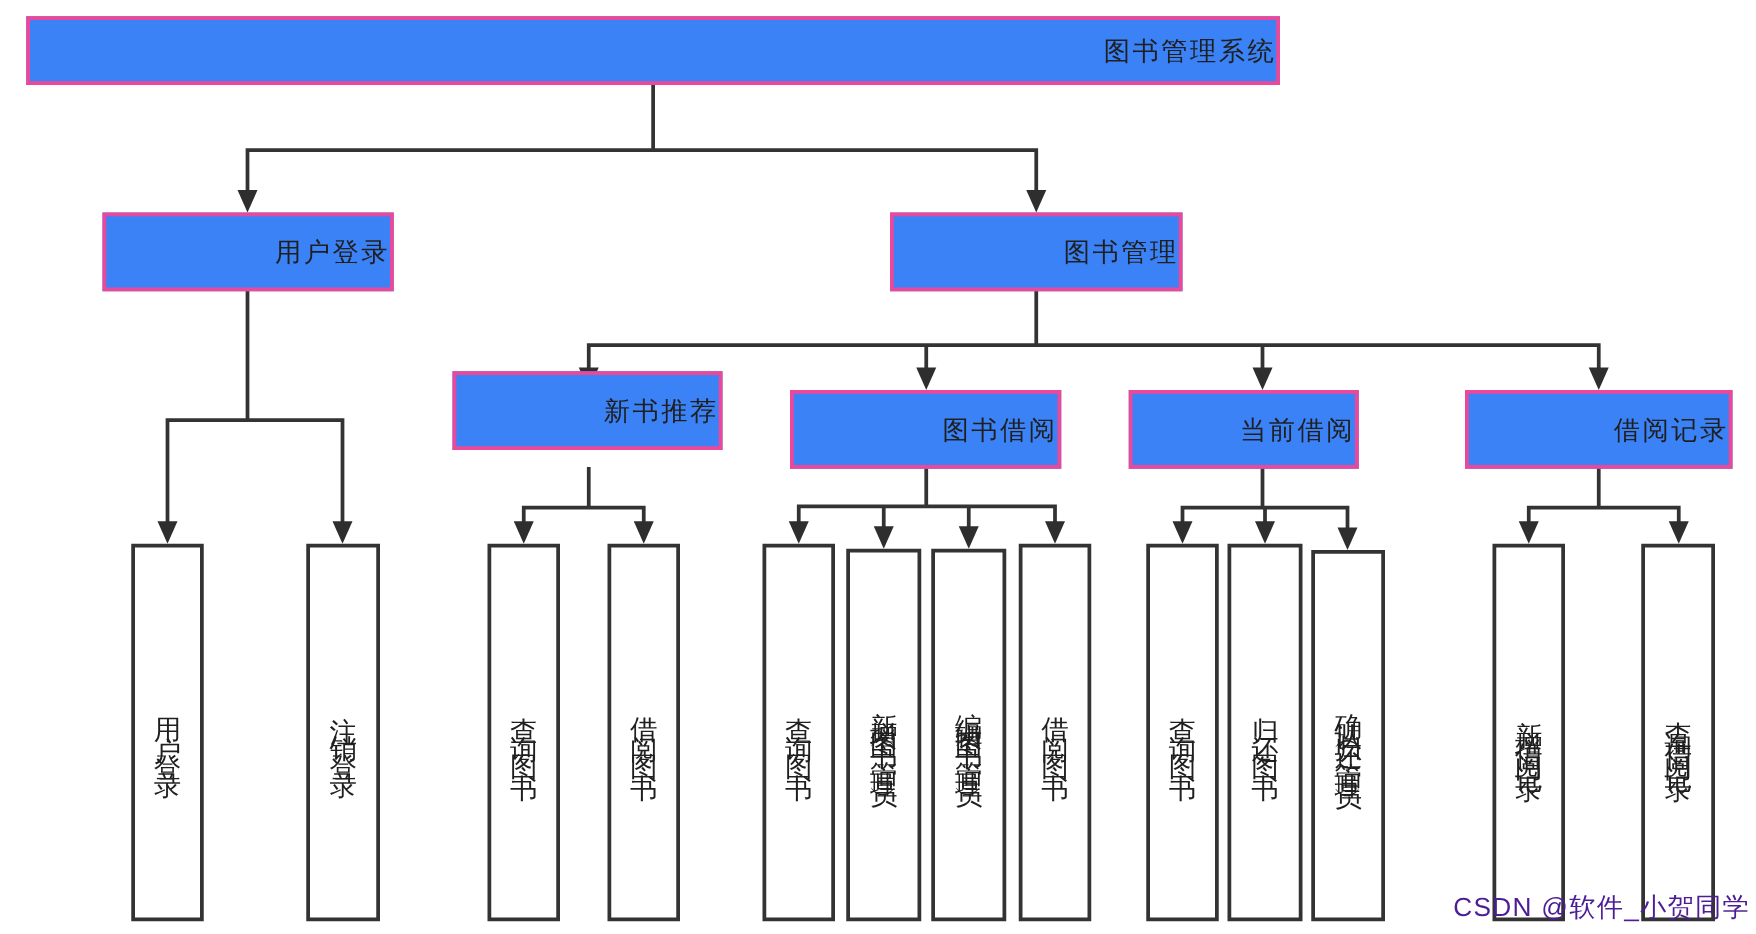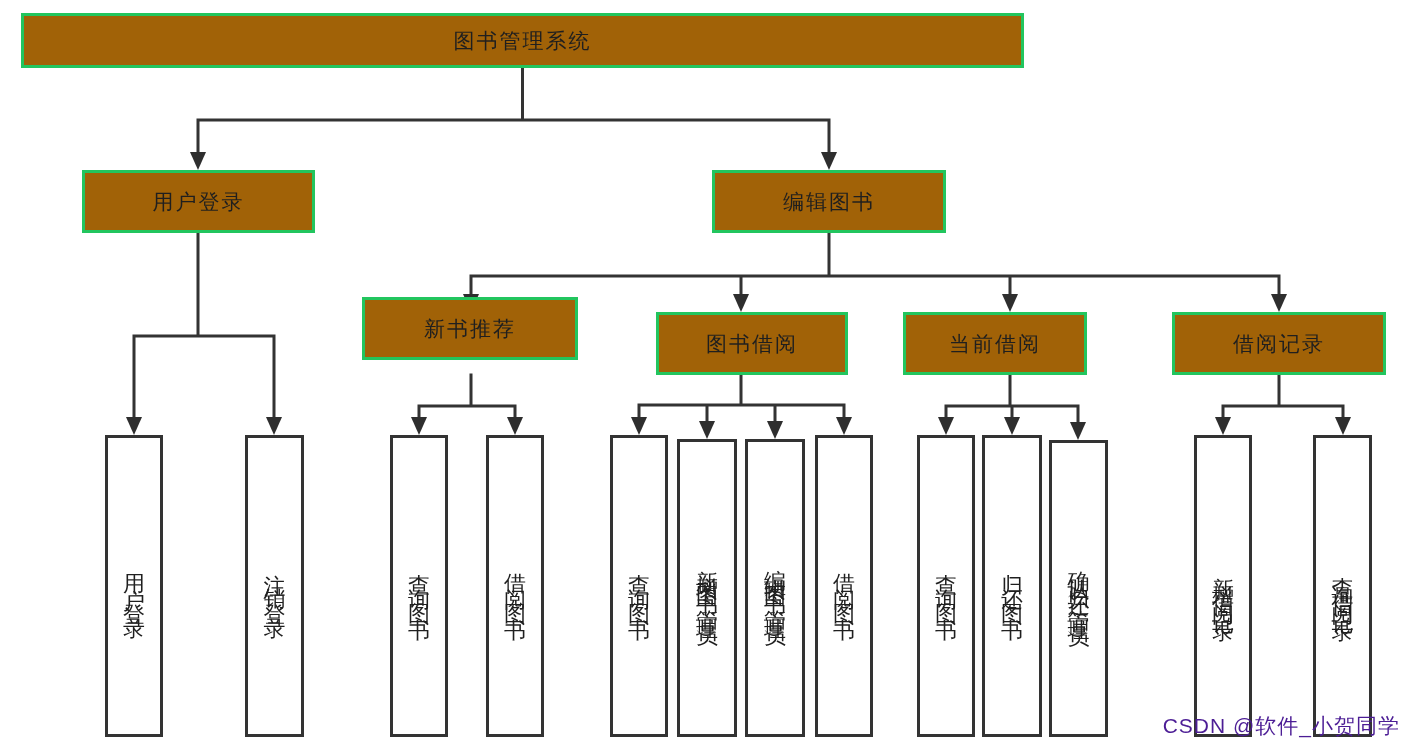--- a/index.html
+++ b/index.html
@@ -18,25 +18,25 @@
   #connectors {
     position: absolute;
     left: 0;
     top: 0;
     z-index: 1;
     pointer-events: none;
   }
   .hbox {
     position: absolute;
     box-sizing: border-box;
-    border: 3px solid #22c55e;
-    background: #a16207;
+    border: 3px solid #ec4899;
+    background: #3b82f6;
     display: flex;
     align-items: center;
-    justify-content: center;
+    justify-content: flex-end;
     z-index: 2;
   }
   .hbox span {
     font-size: 21px;
     color: #1f1f1f;
     letter-spacing: 2px;
     white-space: nowrap;
   }
   .vbox {
     position: absolute;
@@ -115,27 +115,27 @@
   </svg>
 
   <div class="hbox" style="left:21px; top:13px; width:1003px; height:55px">
     <span>图书管理系统</span>
   </div>
 
   <div class="hbox" style="left:82px; top:170px; width:233px; height:63px">
     <span>用户登录</span>
   </div>
   <div class="hbox" style="left:712px; top:170px; width:234px; height:63px">
-    <span>编辑图书</span>
+    <span>图书管理</span>
   </div>
 
   <div class="hbox" style="left:362px; top:297px; width:216px; height:63px">
     <span>新书推荐</span>
   </div>
-  <div class="hbox" style="left:656px; top:312px; width:192px; height:63px">
+  <div class="hbox" style="left:632px; top:312px; width:217px; height:63px">
     <span>图书借阅</span>
   </div>
   <div class="hbox" style="left:903px; top:312px; width:184px; height:63px">
     <span>当前借阅</span>
   </div>
   <div class="hbox" style="left:1172px; top:312px; width:214px; height:63px">
     <span>借阅记录</span>
   </div>
 
   <div class="vbox" style="left:105px; top:435px; width:58px; height:302px">

